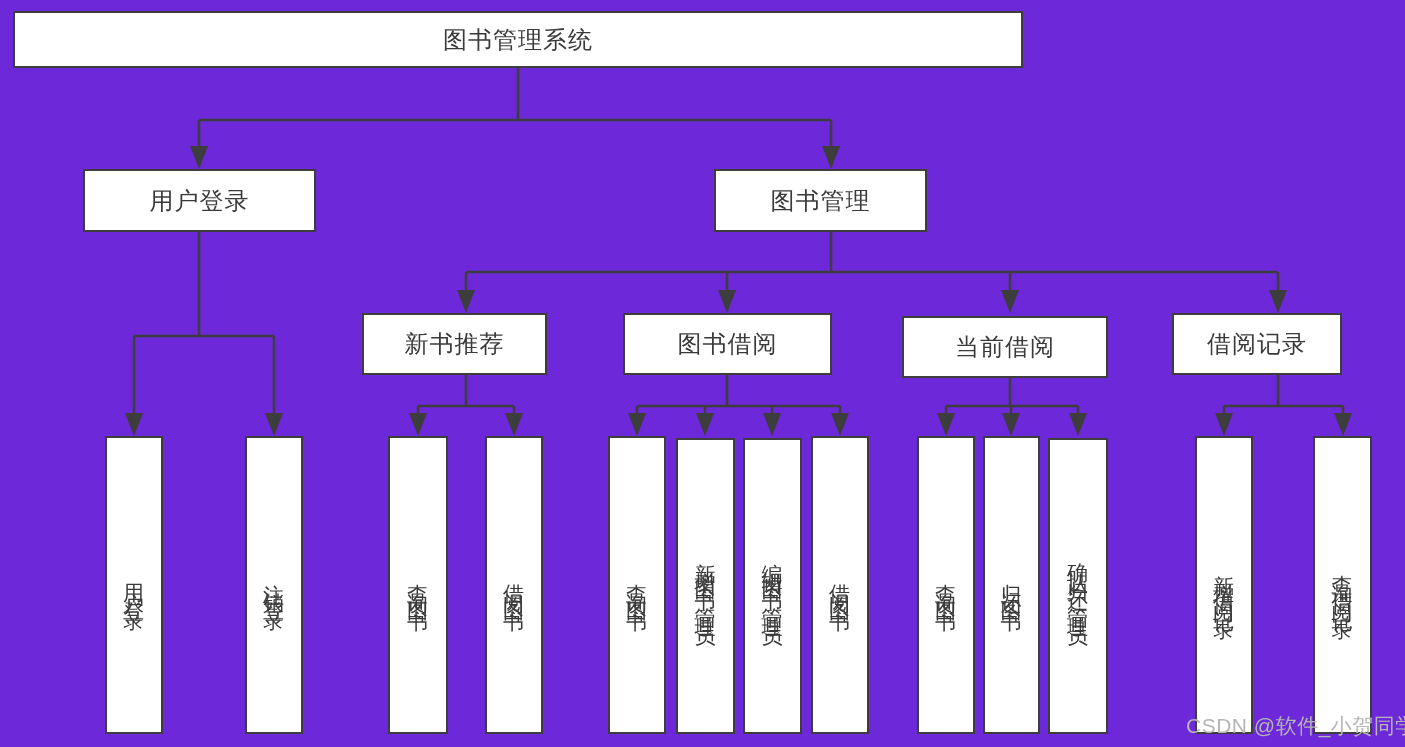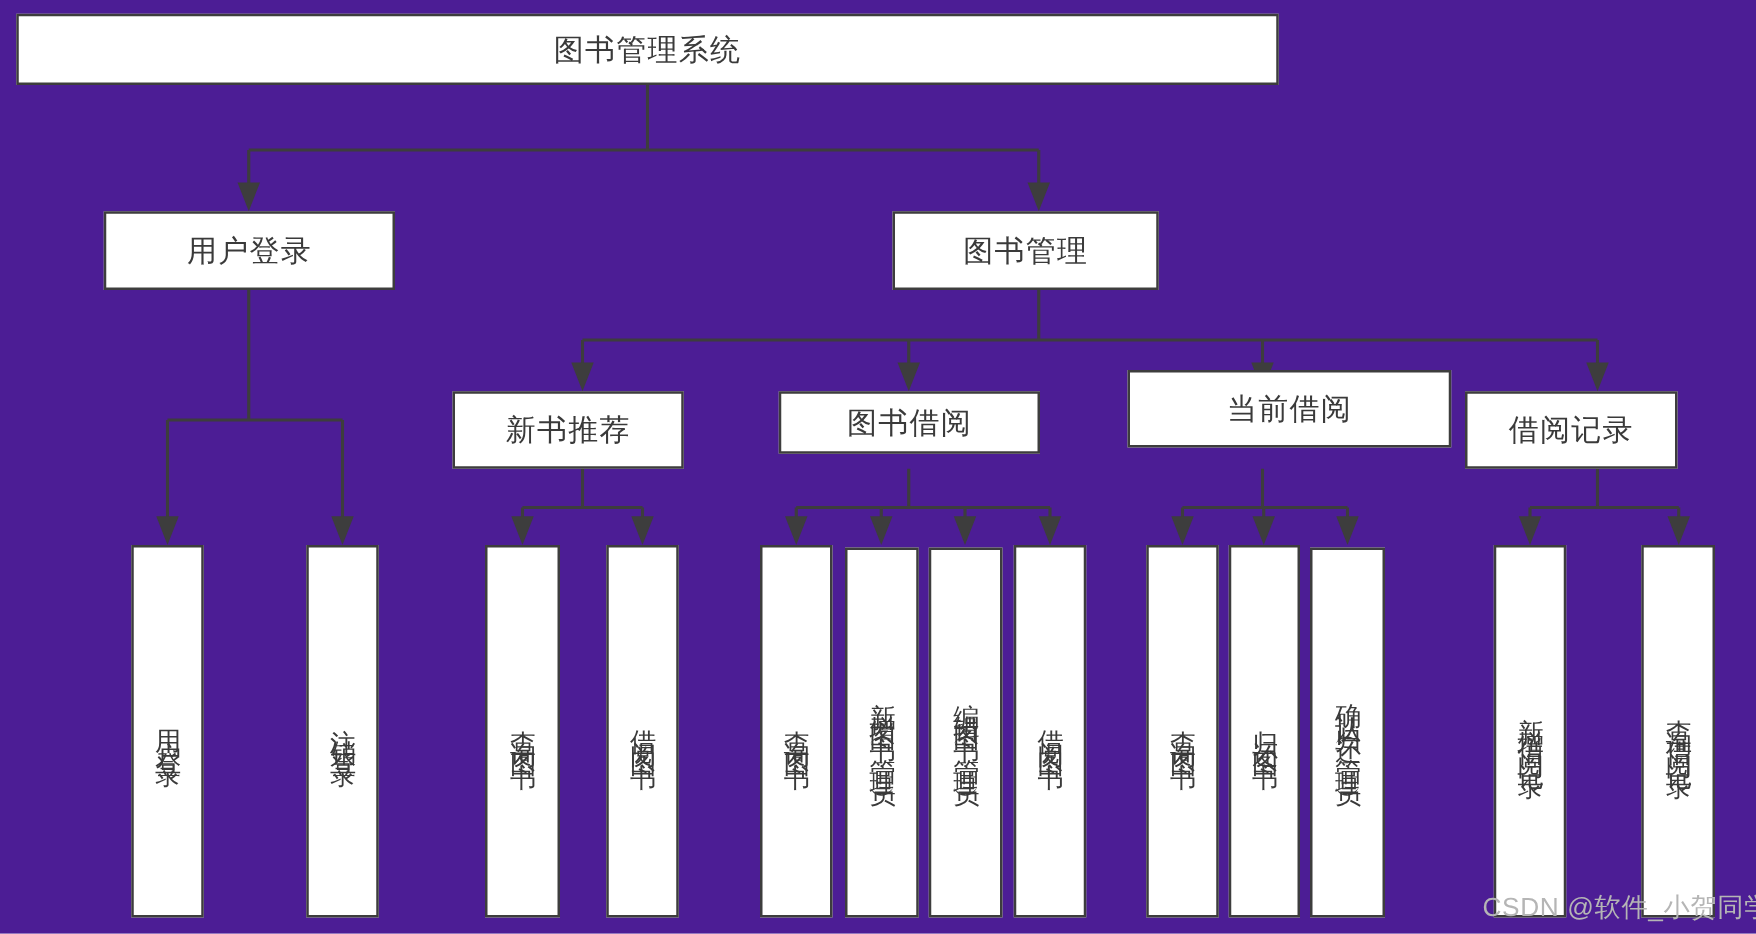--- a/index.html
+++ b/index.html
@@ -4,21 +4,21 @@
 <style>
   html, body {
     margin: 0;
     padding: 0;
     background: #ffffff;
   }
   .canvas {
     position: relative;
     width: 1405px;
     height: 747px;
-    background: #4c1d95;
+    background: #6d28d9;
     overflow: hidden;
     font-family: "Liberation Sans", sans-serif;
   }
   .connectors {
     position: absolute;
     left: 0;
     top: 0;
     width: 1405px;
     height: 747px;
     pointer-events: none;
@@ -112,22 +112,22 @@
       <polygon points="1334,413 1352,413 1343,436"></polygon>
     </g>
   </svg>
 
   <div class="box hbox" style="left:13px;top:11px;width:1010px;height:57px">图书管理系统</div>
 
   <div class="box hbox" style="left:83px;top:169px;width:233px;height:63px">用户登录</div>
   <div class="box hbox" style="left:714px;top:169px;width:213px;height:63px">图书管理</div>
 
   <div class="box hbox" style="left:362px;top:313px;width:185px;height:62px">新书推荐</div>
-  <div class="box hbox" style="left:623px;top:313px;width:209px;height:50px">图书借阅</div>
-  <div class="box hbox" style="left:902px;top:296px;width:259px;height:62px">当前借阅</div>
+  <div class="box hbox" style="left:623px;top:313px;width:209px;height:62px">图书借阅</div>
+  <div class="box hbox" style="left:902px;top:316px;width:206px;height:62px">当前借阅</div>
   <div class="box hbox" style="left:1172px;top:313px;width:170px;height:62px">借阅记录</div>
 
   <div class="box vbox" style="left:105px;top:436px;width:58px;height:298px">用户登录</div>
   <div class="box vbox" style="left:245px;top:436px;width:58px;height:298px">注销登录</div>
 
   <div class="box vbox" style="left:388px;top:436px;width:60px;height:298px">查询图书</div>
   <div class="box vbox" style="left:485px;top:436px;width:58px;height:298px">借阅图书</div>
 
   <div class="box vbox" style="left:608px;top:436px;width:58px;height:298px">查询图书</div>
   <div class="box vbox" style="left:676px;top:438px;width:59px;height:296px">新增图书（管理员）</div>

